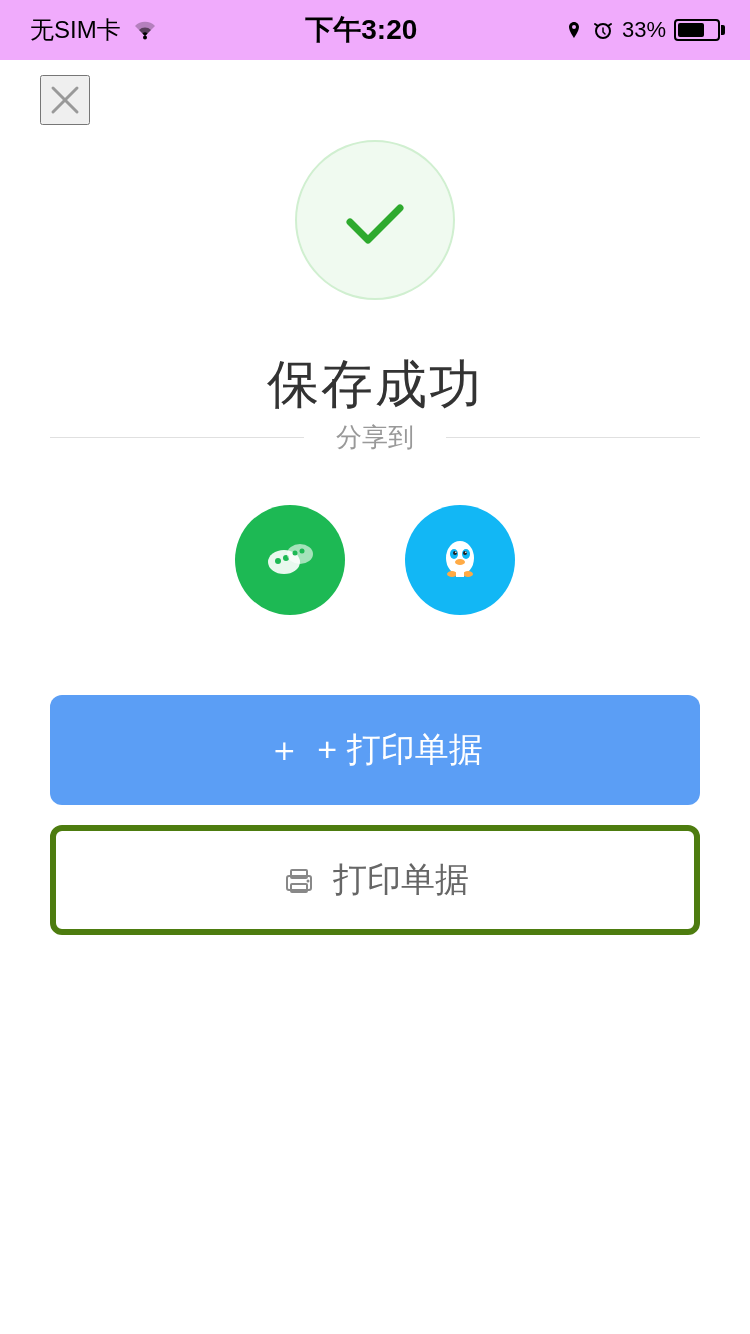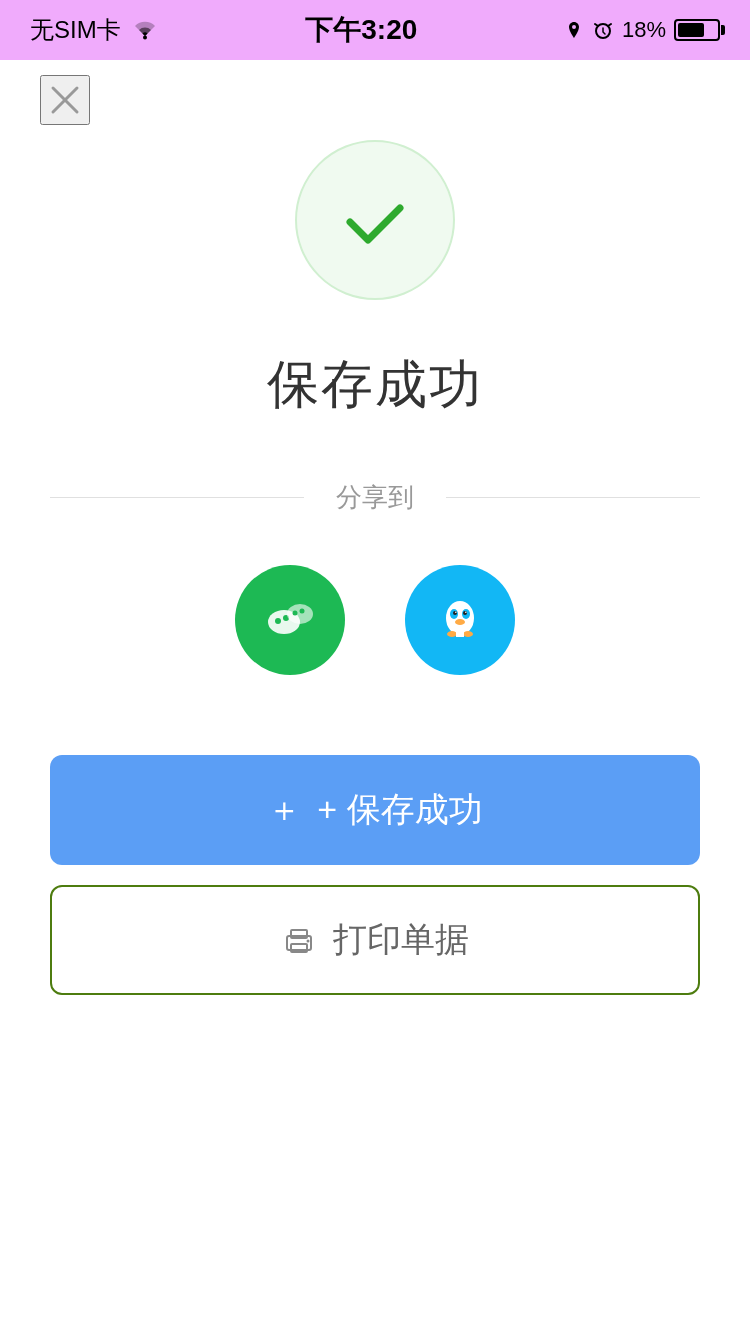--- a/index.html
+++ b/index.html
@@ -128,21 +128,20 @@
     .success-checkmark {
       width: 80px;
       height: 80px;
     }
 
     
     .success-title {
       font-size: 52px;
       font-weight: 500;
       color: #333333;
-      margin-bottom: 60px;
       letter-spacing: 2px;
     }
 
     
     .share-section {
       width: 100%;
       display: flex;
       flex-direction: column;
       align-items: center;
       margin-bottom: 50px;
@@ -218,21 +217,21 @@
 
     .btn-primary {
       background: #5b9ef5;
       color: #ffffff;
       border: none;
     }
 
     .btn-secondary {
       background: #ffffff;
       color: #666666;
-      border: 2px solid #4d7c0f;
+      border: 6px solid #4d7c0f;
     }
 
     .btn-icon {
       font-size: 34px;
     }
   </style>
 </head>
 <body>
 
 <div class="status-bar">
@@ -248,21 +247,21 @@
   <div class="status-center">下午3:20</div>
   <div class="status-right">
     <svg width="20" height="20" viewBox="0 0 20 20">
       <path d="M10 2C7 2 5 4.5 5 7c0 4 5 11 5 11s5-7 5-11c0-2.5-2-5-5-5zm0 7a2 2 0 110-4 2 2 0 010 4z" fill="#000"></path>
     </svg>
     <svg width="22" height="22" viewBox="0 0 22 22">
       <circle cx="11" cy="12" r="7" stroke="#000" stroke-width="2" fill="none"></circle>
       <path d="M11 9v4l2 2" stroke="#000" stroke-width="1.5" fill="none" stroke-linecap="round"></path>
       <path d="M3 5l3 2M19 5l-3 2" stroke="#000" stroke-width="2" stroke-linecap="round"></path>
     </svg>
-    <span>18%</span>
+    <span>33%</span>
     <div class="battery-container">
       <div class="battery-icon">
         <div class="battery-fill"></div>
       </div>
     </div>
   </div>
 </div>
 
 <button class="close-button">
   <svg viewBox="0 0 32 32" fill="none">
@@ -319,21 +318,21 @@
           <rect x="28" y="43" width="8" height="6" fill="white"></rect>
         </svg>
       </div>
     </div>
   </div>
 
   <div class="actions-section">
 
     <button class="action-btn btn-primary">
       <span class="btn-icon">＋</span>
-      <span style="font-size:34px;">+ 保存成功</span>
+      <span style="font-size:34px;">+ 打印单据</span>
     </button>
 
     <button class="action-btn btn-secondary">
       <svg width="36" height="36" viewBox="0 0 36 36" fill="none">
         <rect x="6" y="14" width="24" height="14" rx="2" stroke="#888" stroke-width="2" fill="none"></rect>
         <rect x="10" y="8" width="16" height="8" rx="1" stroke="#888" stroke-width="2" fill="none"></rect>
         <rect x="10" y="22" width="16" height="8" rx="1" stroke="#888" stroke-width="2" fill="none"></rect>
         <circle cx="27" cy="19" r="1.5" fill="#888"></circle>
       </svg>
       <span>打印单据</span>

